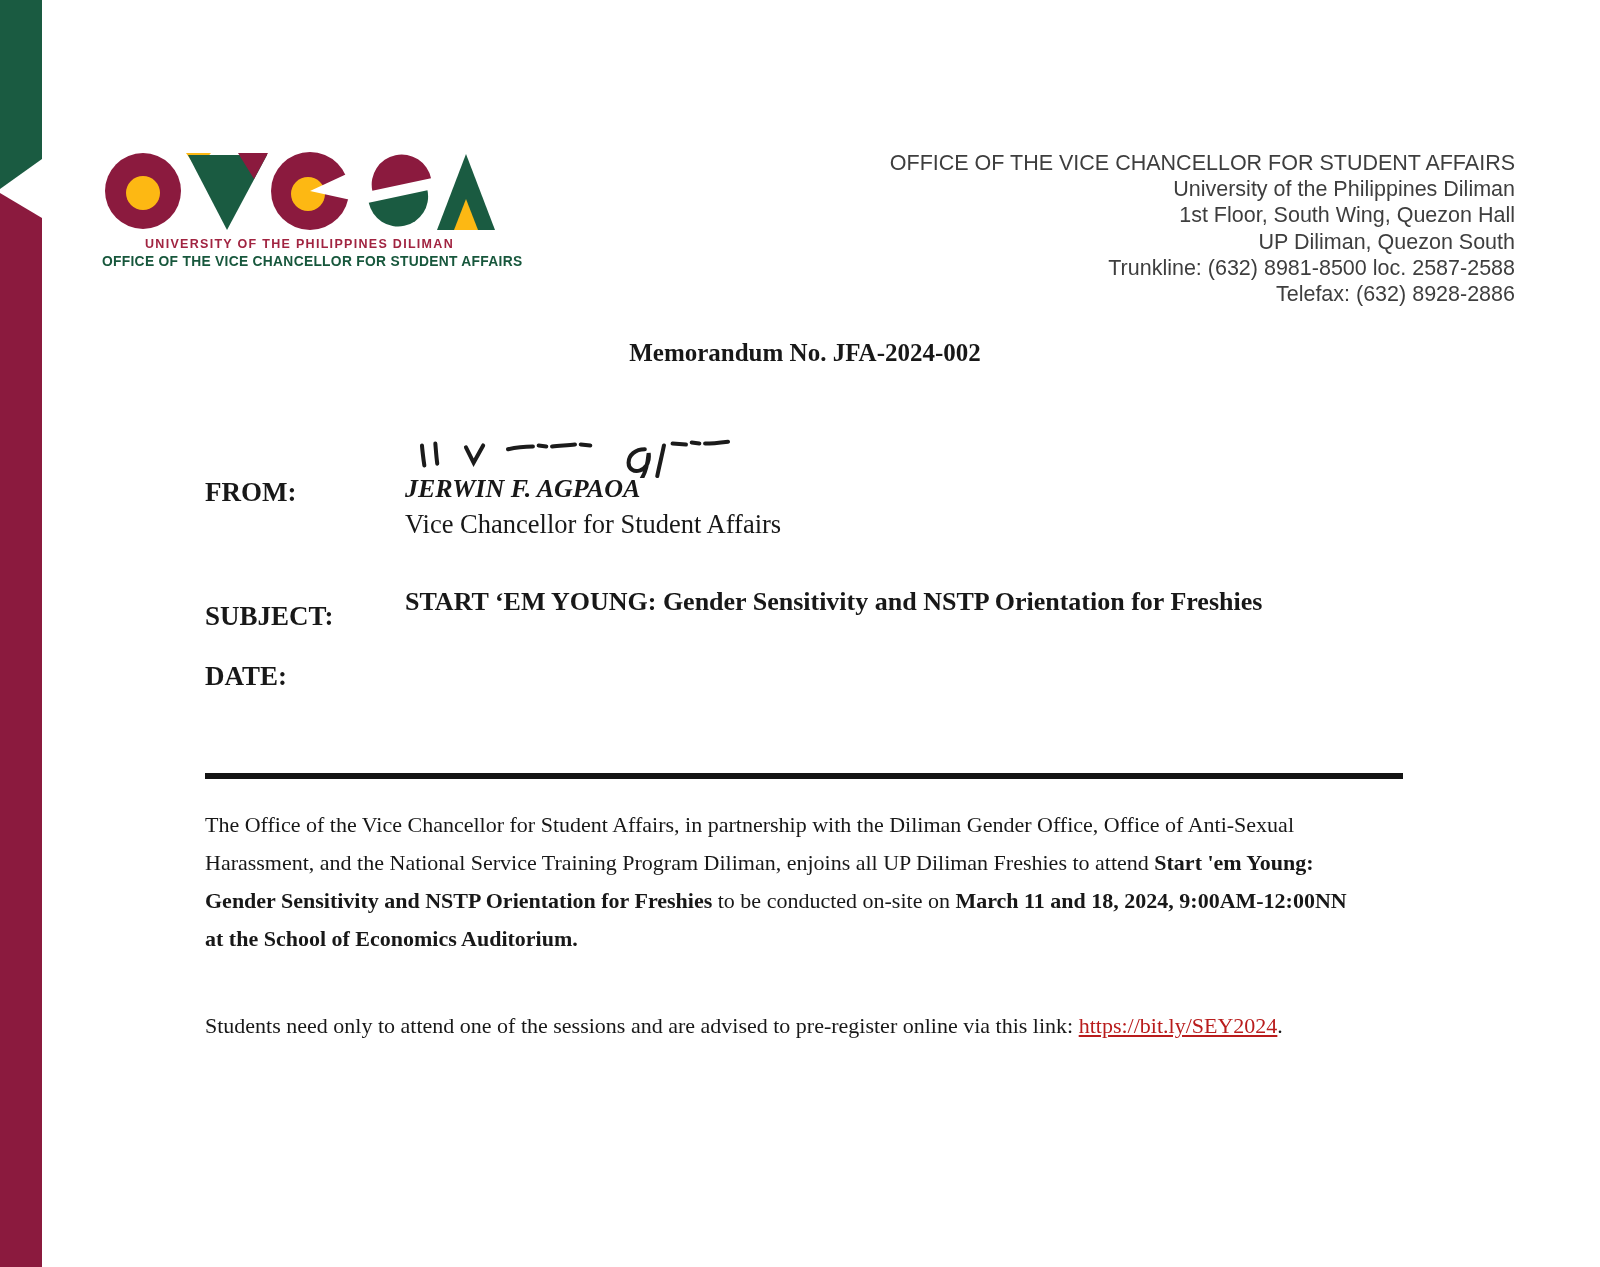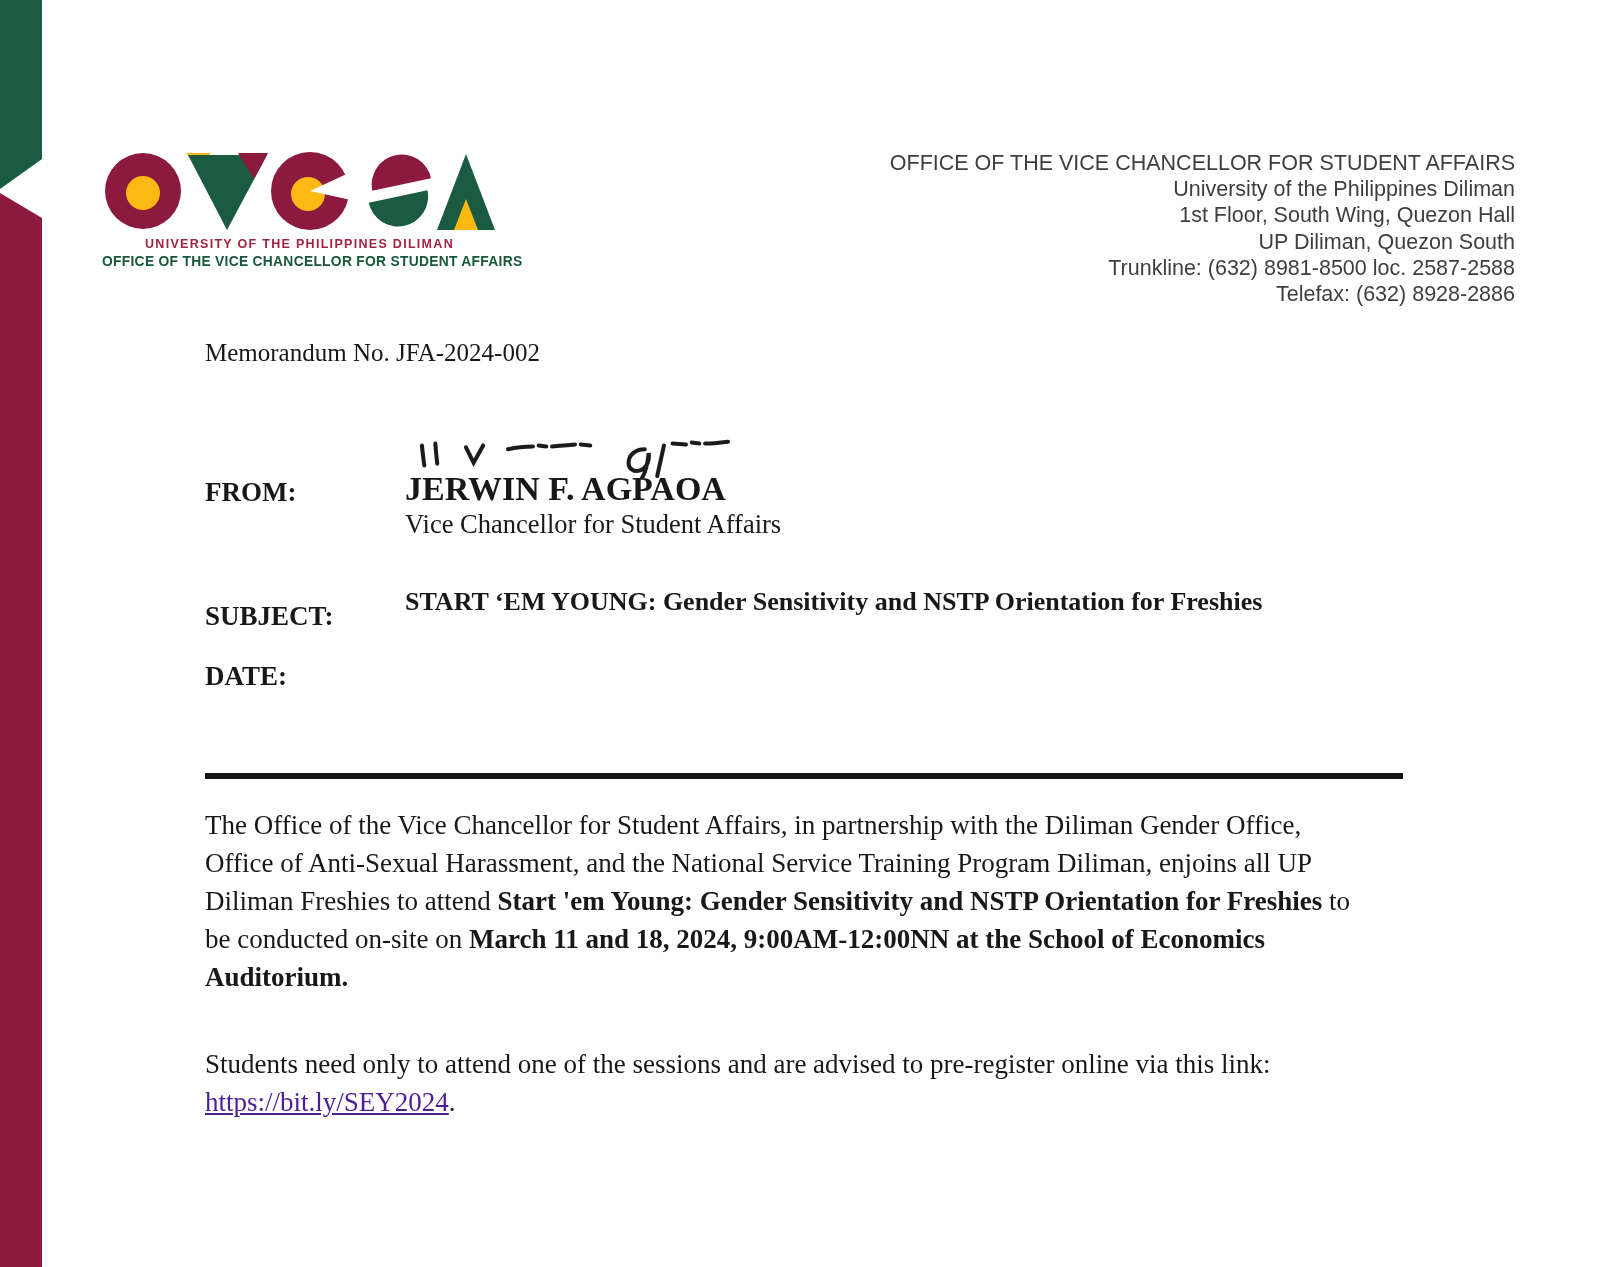--- a/index.html
+++ b/index.html
@@ -28,42 +28,42 @@
     font-size:13.8px;font-weight:bold;letter-spacing:.3px;color:#17573C;white-space:nowrap;
   }
   
   .letterhead{
     position:absolute;top:150px;right:85px;text-align:right;
     font-family:"Liberation Sans","DejaVu Sans",sans-serif;
     font-size:21.5px;line-height:26.2px;color:#3E3E3E;white-space:nowrap;
   }
   
   .memo{position:absolute;left:205px;top:338px;width:1200px;}
-  .memo-number{font-size:25px;font-weight:normal;line-height:30px;}
+  .memo-number{font-size:25px;font-weight:bold;line-height:30px;text-align:center;}
   .field{display:grid;grid-template-columns:200px 1fr;}
   .field .label{font-size:27px;font-weight:bold;line-height:32px;}
   .field-to{margin-top:52px;}
   .field-to .vline{font-size:25px;font-weight:bold;line-height:32px;white-space:nowrap;}
   .field-to .vline2{padding-left:280px;}
   .field-from{margin-top:66px;}
   .field-from .label{padding-top:42px;}
   .sig{display:block;height:44px;margin:0 0 -6px 0;}
-  .from-name{font-size:34px;font-weight:bold;line-height:34px;}
+  .from-name{font-size:26px;font-weight:bold;line-height:34px;font-style:italic;}
   .from-title{font-size:26.5px;line-height:36px;}
   .field-subject{margin-top:42px;}
   .field-subject .label{padding-top:16px;}
   .subject-value{font-size:26px;font-weight:bold;line-height:36px;max-width:860px;}
   .field-date{margin-top:28px;gap:44px;}
   .date-value{font-size:26px;font-weight:bold;line-height:32px;}
   .rule{margin-top:81px;width:1198px;height:6px;background:#141414;}
-  .para{font-size:27px;line-height:38px;width:1160px;text-align:left;}
+  .para{font-size:22px;line-height:38px;width:1160px;text-align:left;}
   .para b{font-weight:bold;}
   .para-1{margin-top:27px;}
   .para-2{margin-top:49px;}
-  a.reg-link{color:#4c1d95;text-decoration:underline;cursor:pointer;}
+  a.reg-link{color:#b91c1c;text-decoration:underline;cursor:pointer;}
 </style>
 </head>
 <body>
 
 <div class="page">
 
   <div class="ribbon-green"></div>
   <div class="ribbon-maroon"></div>
 
   <div class="logo">

